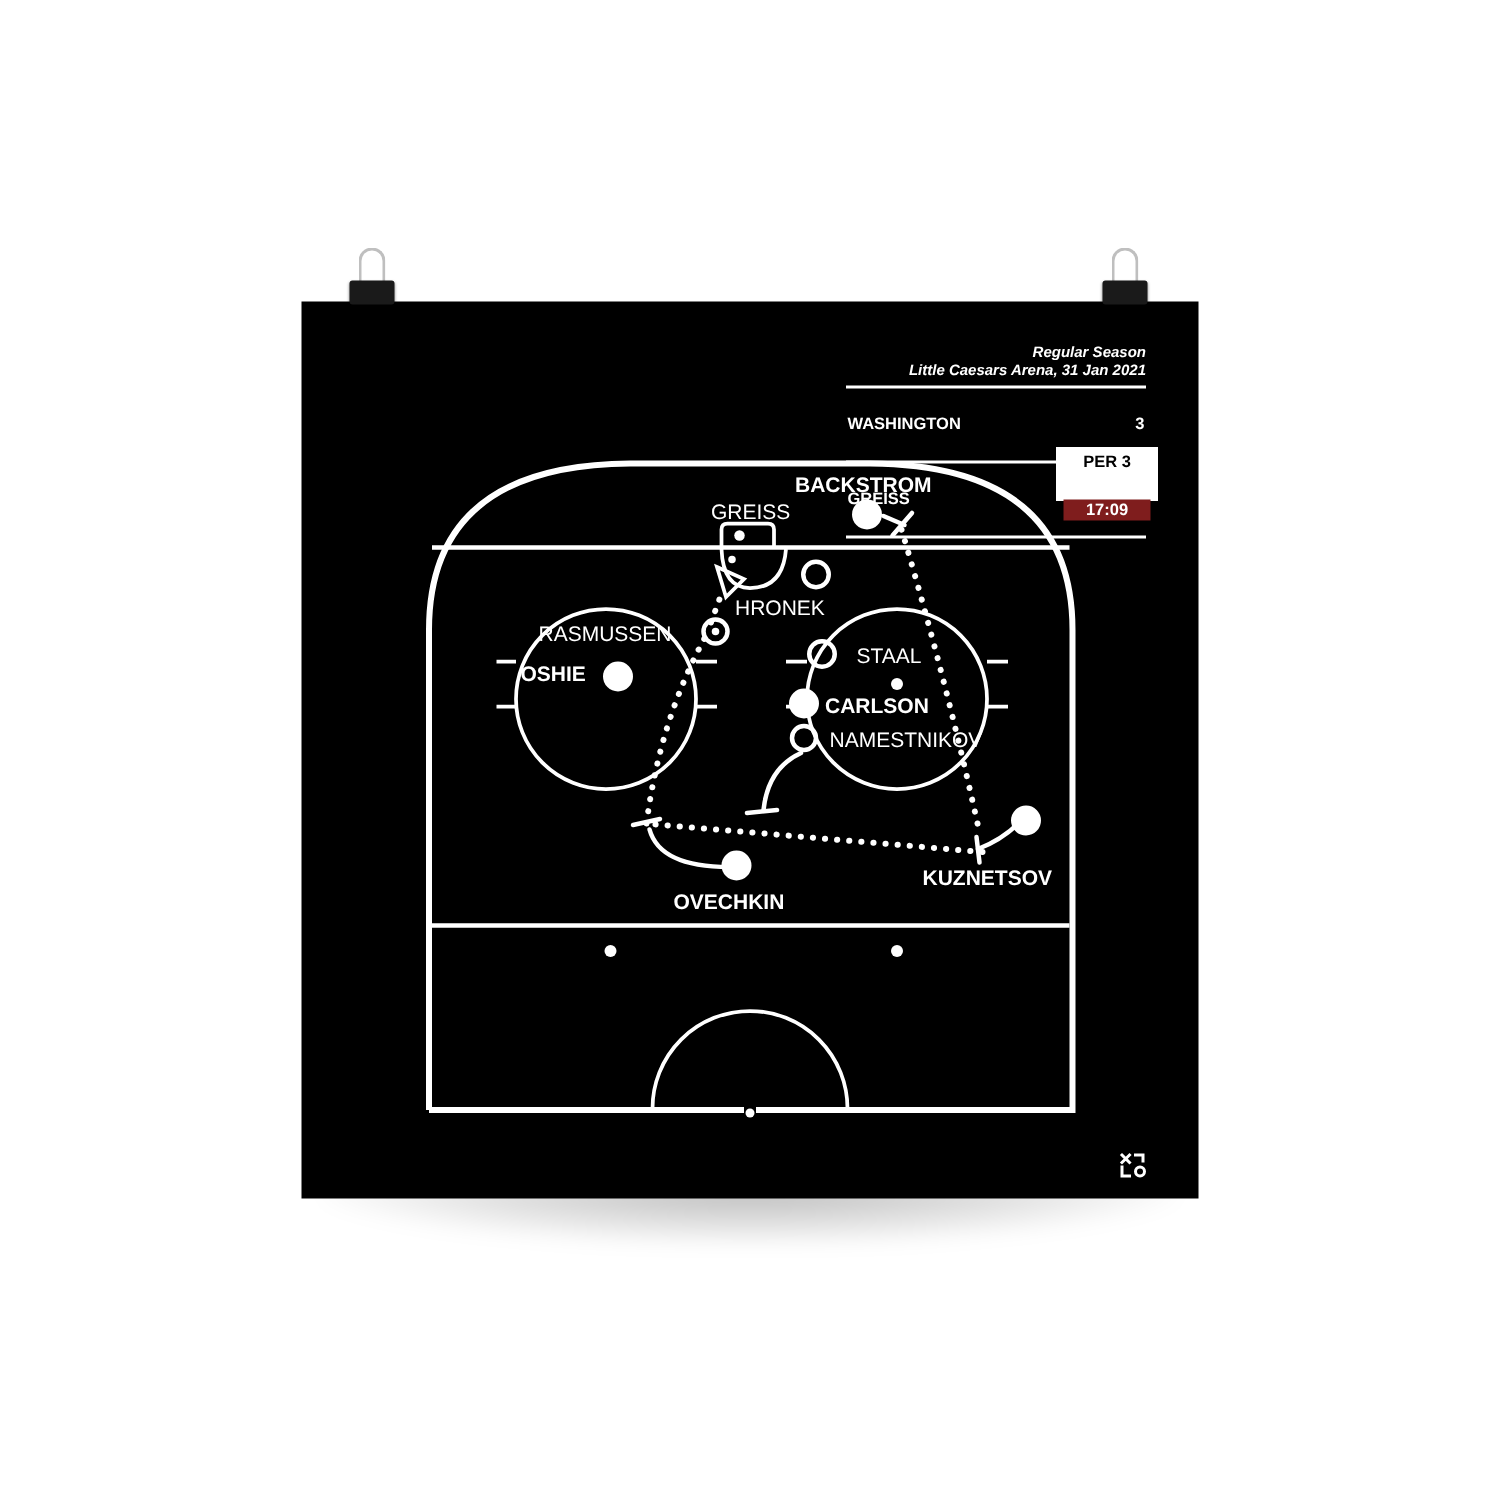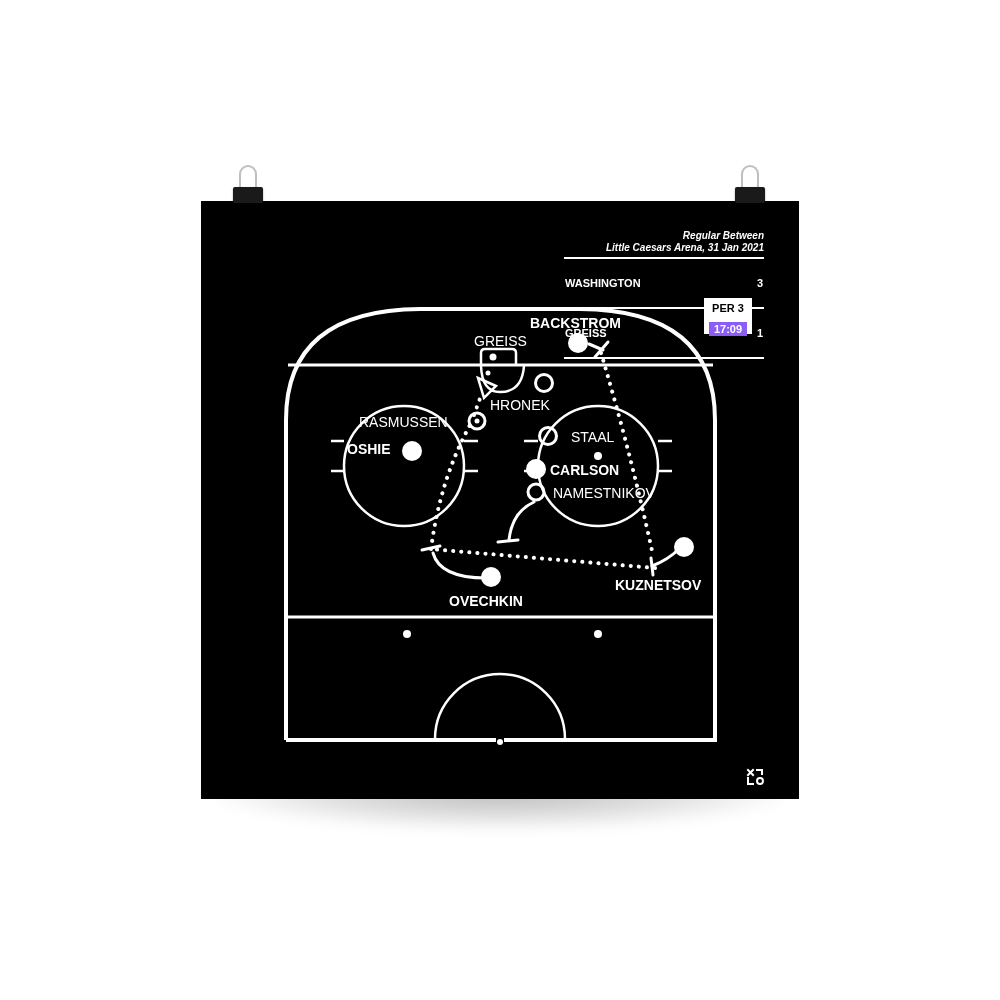--- a/index.html
+++ b/index.html
@@ -9,23 +9,23 @@
     filter:blur(6px); }
   .poster { position:absolute; left:201px; top:201px; width:598px; height:598px; background:#000; }
   .clip { position:absolute; top:165px; width:30px; height:48px; }
   .clip .wire { position:absolute; left:6px; top:0; width:18px; height:24px; border:2px solid #bfbfbf; border-bottom:none; border-radius:9px 9px 2px 2px; box-sizing:border-box; }
   .clip .body { position:absolute; left:0; top:22px; width:30px; height:16px; background:#1a1a1a; border-radius:2px; box-shadow:0 1px 2px rgba(0,0,0,.4); }
   .title { position:absolute; left:236px; top:232px; color:#fff; font-weight:bold; font-size:28px; line-height:33px; }
   .meta { position:absolute; left:564px; top:230px; width:200px; color:#fff; }
   .meta .season, .meta .venue { text-align:right; font-style:italic; font-weight:bold; font-size:10px; line-height:12px; }
   .score-table { margin-top:3px; border-top:2px solid #fff; }
   .score-row { display:flex; justify-content:space-between; font-weight:bold; font-size:11px; line-height:16px; border-bottom:2px solid #fff; padding:16px 1px; }
-  .period { position:absolute; left:704px; top:298px; width:48px; height:36px; border:2px solid #fff; box-sizing:border-box; background:#fff; color:#000; text-align:center; }
+  .period { position:absolute; left:704px; top:298px; width:68px; height:36px; border:2px solid #fff; box-sizing:border-box; background:#fff; color:#000; text-align:center; }
   .period .per { font-weight:bold; font-size:11px; line-height:16px; }
-  .period .clock { margin:6px 3px; background:#8b5cf6; color:#fff; font-weight:bold; font-size:11px; line-height:14px; }
+  .period .clock { margin:17px 3px; background:#7f1d1d; color:#fff; font-weight:bold; font-size:11px; line-height:14px; }
   svg.rink { position:absolute; left:201px; top:201px; }
   .logo { position:absolute; left:746px; top:768px; }
 </style>
 </head>
 <body>
 
 <div class="shadow"></div>
 <div class="poster"></div>
 
 <div class="clip" style="left:233px;">
@@ -34,21 +34,21 @@
   </div>
 <div class="clip" style="left:735px;">
     <div class="wire"></div>
     <div class="body"></div>
   </div>
 
 <div class="title">
 </div>
 
 <div class="meta">
-  <div class="season">Regular Between</div>
+  <div class="season">Regular Season</div>
   <div class="venue">Little Caesars Arena, 31 Jan 2021</div>
   <div class="score-table">
     <div class="score-row">
       <span>WASHINGTON</span>
       <span>3</span>
     </div>
     <div class="score-row">
       <span>GREISS</span>
       <span>1</span>
     </div>

